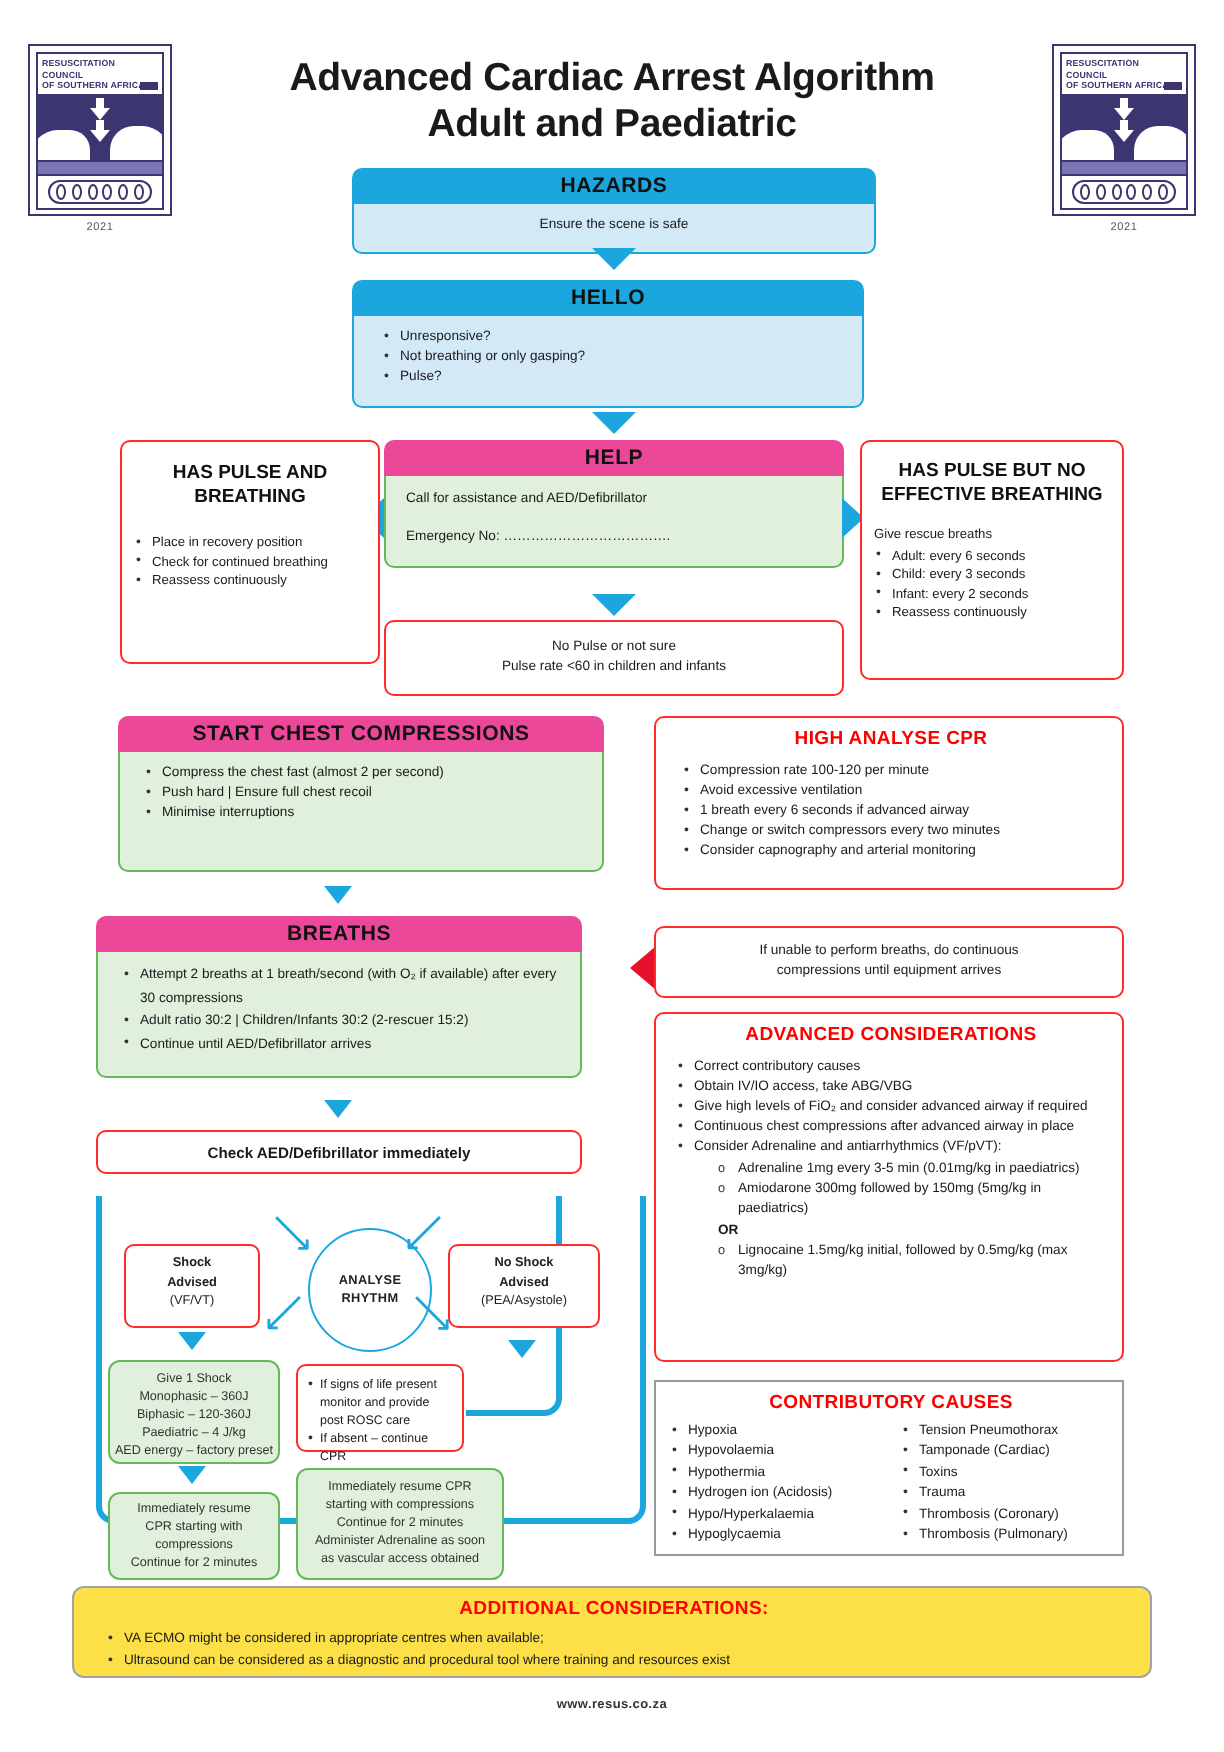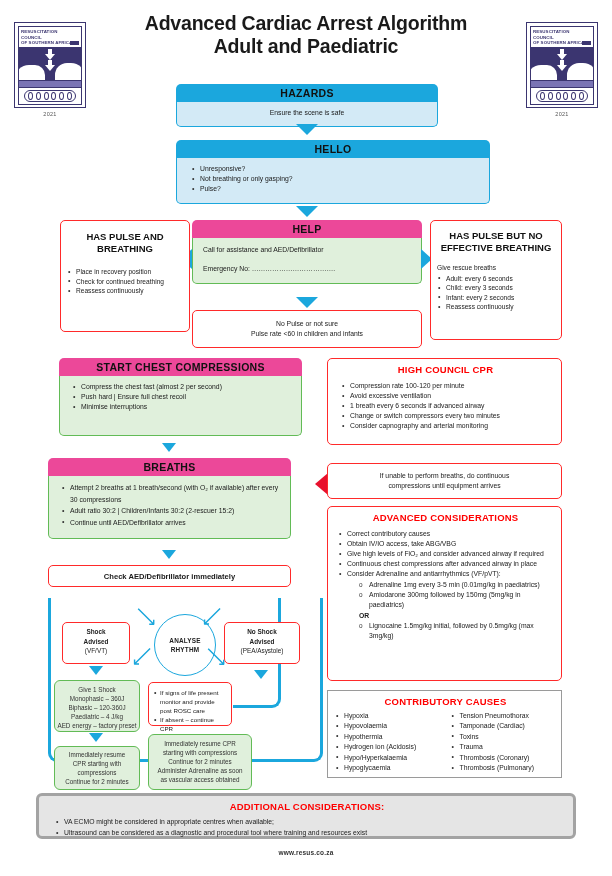--- a/index.html
+++ b/index.html
@@ -75,21 +75,21 @@
     display: block; width: 5px; height: 8px;
     border: 1.2px solid #3b3570; border-radius: 50%;
   }
   .logo-year {
     text-align: center; font-size: 5.5px; color: #555;
     margin-top: 3px; letter-spacing: .3px;
   }
 
   
   .title {
-    position: absolute; top: 12px; left: 100px; width: 412px;
+    position: absolute; top: 28px; left: 100px; width: 412px;
     text-align: center; font-size: 19.5px; font-weight: bold;
     line-height: 23px; letter-spacing: -.2px;
   }
 
   
   .box { position: absolute; }
   .hdr-blue {
     background: #1ba7dd; color: #111; font-weight: bold;
     text-align: center; font-size: 10.5px; letter-spacing: .3px;
     padding: 3px 0;
@@ -266,21 +266,21 @@
     <div>Advanced Cardiac Arrest Algorithm</div>
     <div>Adult and Paediatric</div>
   </div>
 
   <div class="box" style="left:176px; top:84px; width:262px;">
     <div class="hdr-blue">HAZARDS</div>
     <div class="body-blue" style="text-align:center; padding:6px 8px 8px 8px;">Ensure the scene is safe</div>
   </div>
   <div class="arrow-down" style="left:296px; top:124px;"></div>
 
-  <div class="box" style="left:176px; top:140px; width:314px;">
+  <div class="box" style="left:176px; top:140px; width:256px;">
     <div class="hdr-green" style="background:#1ba7dd;">HELLO</div>
     <div class="body-blue" style="padding:6px 8px 9px 14px;">
       <ul class="b">
         <li>Unresponsive?</li>
         <li>Not breathing or only gasping?</li>
         <li>Pulse?</li>
       </ul>
     </div>
   </div>
   <div class="arrow-down" style="left:296px; top:206px;"></div>
@@ -328,21 +328,21 @@
       <ul class="b">
         <li>Compress the chest fast (almost 2 per second)</li>
         <li>Push hard | Ensure full chest recoil</li>
         <li>Minimise interruptions</li>
       </ul>
     </div>
   </div>
   <div class="arrow-down sm" style="left:162px; top:443px;"></div>
 
   <div class="box red-box" style="left:327px; top:358px; width:235px; height:87px; padding:6px 6px 6px 8px;">
-    <div class="red-title" style="margin-bottom:6px;">HIGH COUNCIL CPR</div>
+    <div class="red-title" style="margin-bottom:6px;">HIGH ANALYSE CPR</div>
     <ul class="b" style="padding-left:5px;">
       <li>Compression rate 100-120 per minute</li>
       <li>Avoid excessive ventilation</li>
       <li>1 breath every 6 seconds if advanced airway</li>
       <li>Change or switch compressors every two minutes</li>
       <li>Consider capnography and arterial monitoring</li>
     </ul>
   </div>
 
   <div class="box" style="left:48px; top:458px; width:243px;">
@@ -467,21 +467,21 @@
 
     <div class="mini-green" style="position:absolute; left:100px; top:138px; width:104px; height:56px; padding:4px 2px;">
       <div>Immediately resume CPR</div>
       <div>starting with compressions</div>
       <div>Continue for 2 minutes</div>
       <div>Administer Adrenaline as soon</div>
       <div>as vascular access obtained</div>
     </div>
   </div>
 
-  <div class="box" style="left:36px; top:793px; width:540px; height:46px; border:3px solid #a3a3a3; border-radius:6px; background:#e5e5e5; padding:5px 8px 5px 10px;">
+  <div class="box" style="left:36px; top:793px; width:540px; height:46px; border:1px solid #a3a3a3; border-radius:6px; background:#fde047; padding:5px 8px 5px 10px;">
     <div class="red-title" style="margin-bottom:4px;">ADDITIONAL CONSIDERATIONS:</div>
     <ul class="b" style="font-size:6.8px; line-height:11px; padding-left:6px;">
       <li>VA ECMO might be considered in appropriate centres when available;</li>
       <li>Ultrasound can be considered as a diagnostic and procedural tool where training and resources exist</li>
     </ul>
   </div>
 
   <div class="footer">www.resus.co.za</div>
 
 </div>

